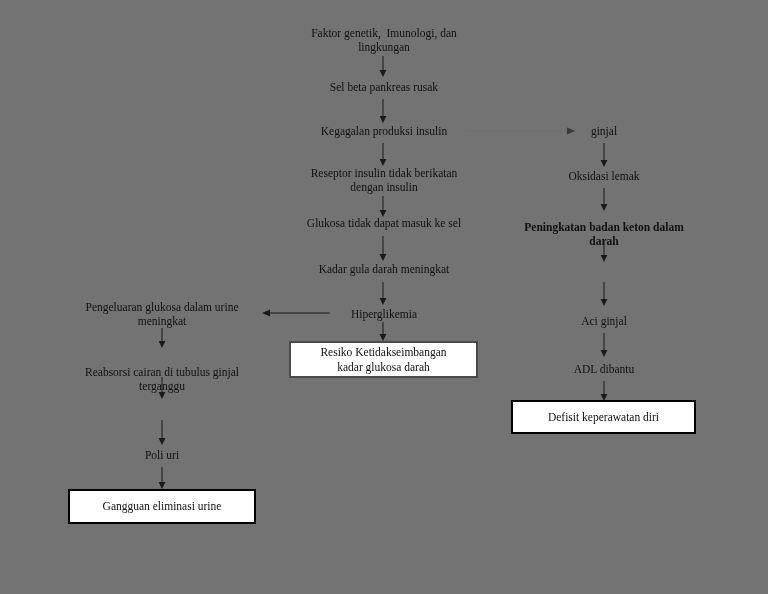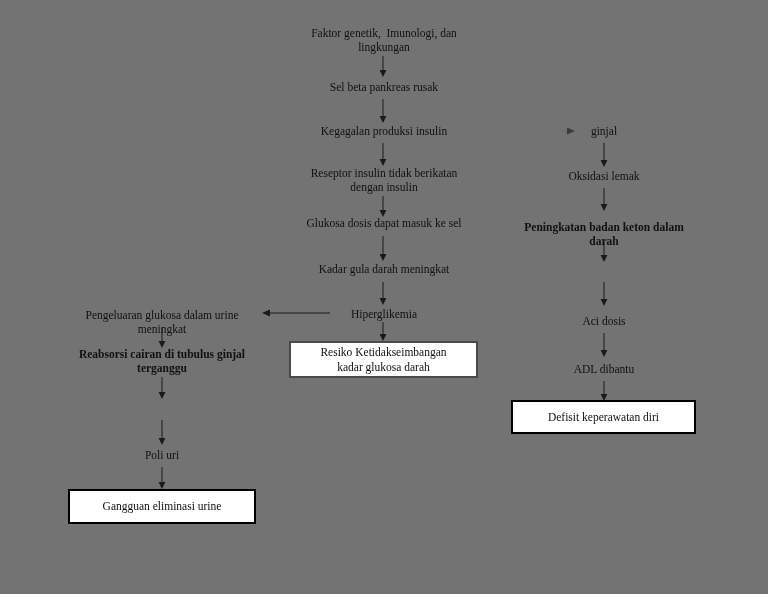--- a/index.html
+++ b/index.html
@@ -104,21 +104,21 @@
 
   <div class="node" style="left:294px; top:166px; width:180px;">Reseptor insulin tidak berikatan dengan insulin</div>
 
   <div class="conn" style="left:376px; top:196px; width:14px; height:22px;">
     <svg width="14" height="22" viewBox="0 0 14 22">
       <line x1="7" y1="0" x2="7" y2="15"></line>
       <polygon points="7,21 3.6,14 10.4,14"></polygon>
     </svg>
   </div>
 
-  <div class="node" style="left:294px; top:216px; width:180px;">Glukosa dosis dapat masuk ke sel</div>
+  <div class="node" style="left:294px; top:216px; width:180px;">Glukosa tidak dapat masuk ke sel</div>
 
   <div class="conn" style="left:376px; top:236px; width:14px; height:26px;">
     <svg width="14" height="26" viewBox="0 0 14 26">
       <line x1="7" y1="0" x2="7" y2="19"></line>
       <polygon points="7,25 3.6,18 10.4,18"></polygon>
     </svg>
   </div>
 
   <div class="node" style="left:294px; top:262px; width:180px;">Kadar gula darah meningkat</div>
 
@@ -175,50 +175,50 @@
   </div>
 
 
   <div class="conn" style="left:597px; top:282px; width:14px; height:25px;">
     <svg width="14" height="25" viewBox="0 0 14 25">
       <line x1="7" y1="0" x2="7" y2="18"></line>
       <polygon points="7,24 3.6,17 10.4,17"></polygon>
     </svg>
   </div>
 
-  <div class="node" style="left:520px; top:314px; width:168px;">Aci dosis</div>
+  <div class="node" style="left:520px; top:314px; width:168px;">Aci ginjal</div>
 
   <div class="conn" style="left:597px; top:333px; width:14px; height:25px;">
     <svg width="14" height="25" viewBox="0 0 14 25">
       <line x1="7" y1="0" x2="7" y2="18"></line>
       <polygon points="7,24 3.6,17 10.4,17"></polygon>
     </svg>
   </div>
 
   <div class="node" style="left:520px; top:362px; width:168px;">ADL dibantu</div>
 
   <div class="conn" style="left:597px; top:381px; width:14px; height:21px;">
     <svg width="14" height="21" viewBox="0 0 14 21">
       <line x1="7" y1="0" x2="7" y2="14"></line>
       <polygon points="7,20 3.6,13 10.4,13"></polygon>
     </svg>
   </div>
 
   <div class="boxnode heavy" style="left:511px; top:400px; width:185px; height:34px; padding:0 8px;">Defisit keperawatan diri</div>
 
-  <div class="node" style="left:72px; top:300px; width:180px;margin-top:8px;">Pengeluaran glukosa dalam urine meningkat</div>
+  <div class="node" style="left:72px; top:300px; width:180px;">Pengeluaran glukosa dalam urine meningkat</div>
 
   <div class="conn" style="left:155px; top:328px; width:14px; height:21px;">
     <svg width="14" height="21" viewBox="0 0 14 21">
       <line x1="7" y1="0" x2="7" y2="14"></line>
       <polygon points="7,20 3.6,13 10.4,13"></polygon>
     </svg>
   </div>
 
-  <div class="node" style="left:70px; top:347px; width:184px;font-weight:bold;">Reabsorsi cairan di tubulus ginjal terganggu</div>
+  <div class="node" style="left:70px; top:365px; width:184px;">Reabsorsi cairan di tubulus ginjal terganggu</div>
 
   <div class="conn" style="left:155px; top:377px; width:14px; height:23px;">
     <svg width="14" height="23" viewBox="0 0 14 23">
       <line x1="7" y1="0" x2="7" y2="16"></line>
       <polygon points="7,22 3.6,15 10.4,15"></polygon>
     </svg>
   </div>
 
 
   <div class="conn" style="left:155px; top:420px; width:14px; height:26px;">

